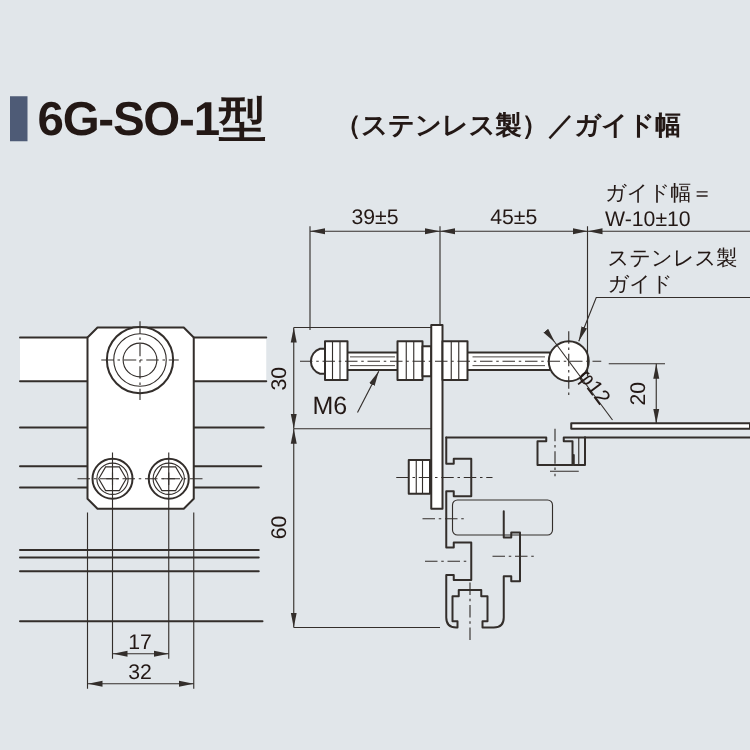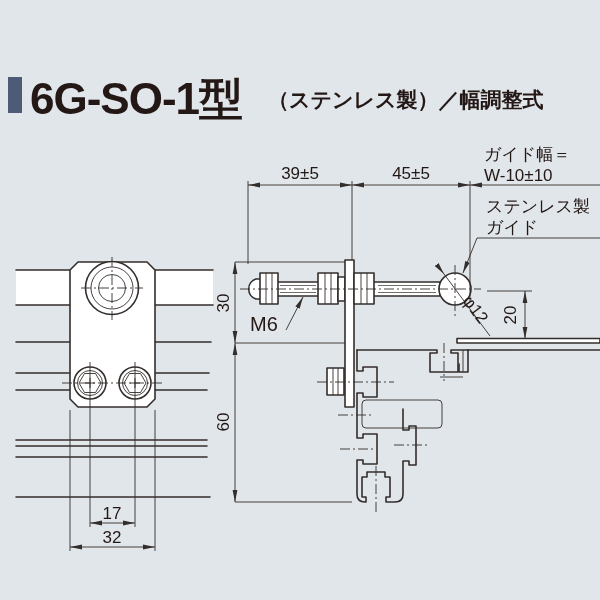--- a/index.html
+++ b/index.html
@@ -1,41 +1,41 @@
 <!DOCTYPE html>
 <html><head>
 <meta charset="utf-8">
 <style>
   html,body{margin:0;padding:0;}
   .page{position:relative;width:600px;height:600px;background:#e1e6ea;overflow:hidden;
         font-family:"Liberation Sans", sans-serif;color:#231815;}
   .header{position:absolute;left:0;top:70px;width:600px;height:50px;}
   .accent{position:absolute;left:8px;top:7px;width:14px;height:36px;background:#4e5b76;}
-  .title{position:absolute;left:30px;top:0px;font-size:44px;font-weight:bold;
+  .title{position:absolute;left:30px;top:0px;font-size:38px;font-weight:bold;
          letter-spacing:-1px;white-space:nowrap;}
   .subtitle{position:absolute;left:268px;top:16px;font-size:21px;font-weight:bold;white-space:nowrap;}
   svg{position:absolute;left:0;top:0;}
   .ol{stroke:#332e2b;stroke-width:1.6;fill:none;stroke-linejoin:round;stroke-linecap:round;}
   .olf{stroke:#332e2b;stroke-width:1.6;fill:#ffffff;stroke-linejoin:round;}
   .thin{stroke:#332e2b;stroke-width:0.9;fill:none;}
   .vthin{stroke:#332e2b;stroke-width:0.7;fill:none;}
   .cl{stroke:#332e2b;stroke-width:0.9;fill:none;stroke-dasharray:10 3 2 3;}
   .dt{font-size:17px;fill:#231815;}
   .dtm{font-size:20px;fill:#231815;}
   .mid{text-anchor:middle;}
 </style>
 </head>
 <body>
 
 <div class="page">
 
   <div class="header">
     <div class="accent"></div>
     <div class="title">6G-SO-1型</div>
-    <div class="subtitle">（ステンレス製）／幅調整式</div>
+    <div class="subtitle">（ステンレス製）／ガイド幅</div>
   </div>
 
   <svg width="600" height="600" viewBox="0 0 600 600">
     <defs>
       <marker id="arr" viewBox="0 0 12 6" refX="12" refY="3" markerWidth="12" markerHeight="6" orient="auto-start-reverse" markerUnits="userSpaceOnUse">
         <path d="M12,3 L0,0.6 L0,5.4 Z" fill="#332e2b"></path>
       </marker>
     </defs>
 
     <g>

